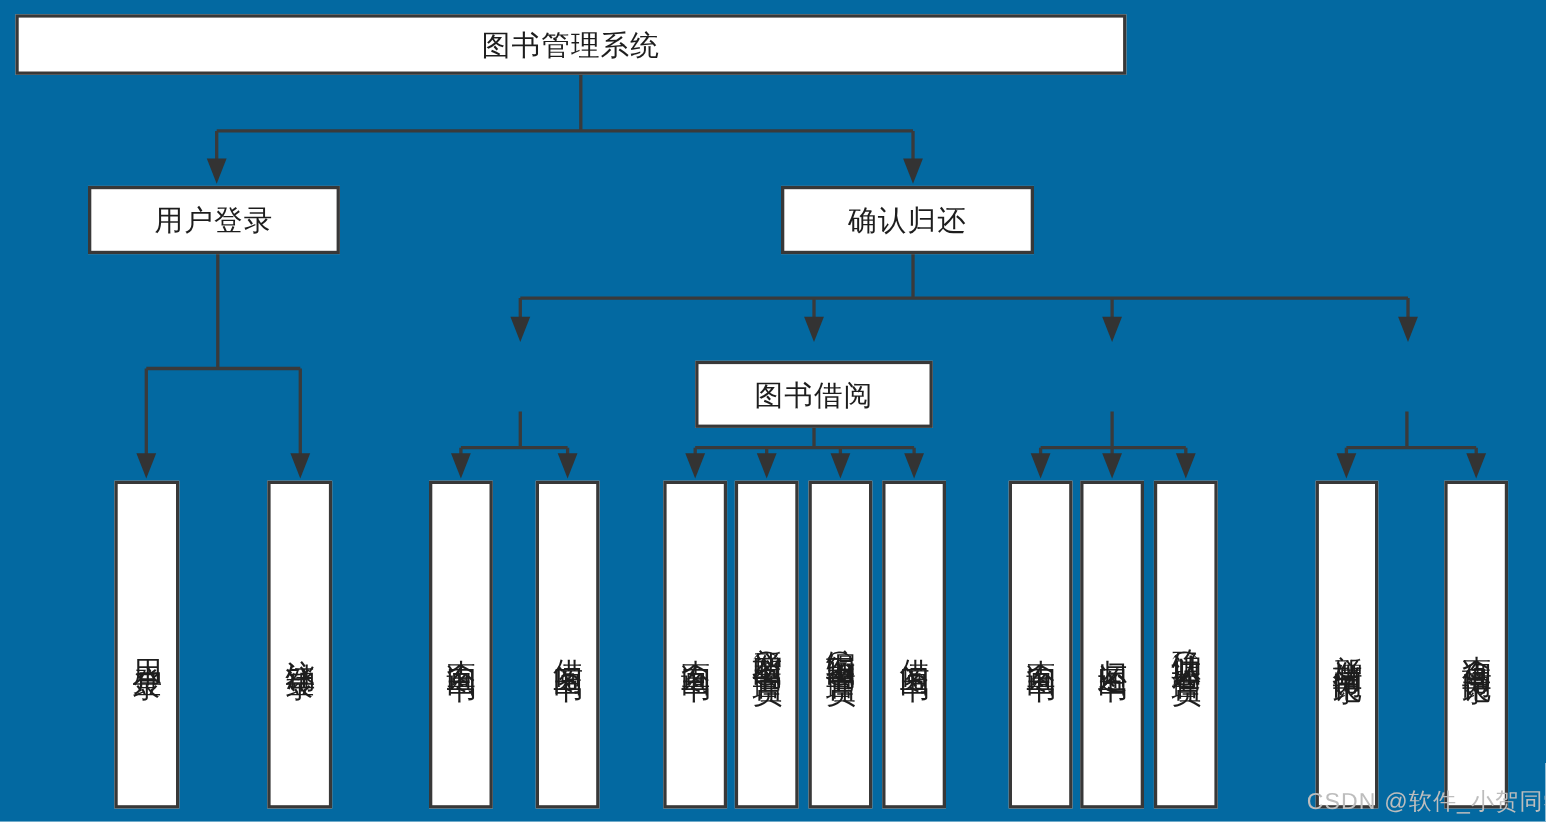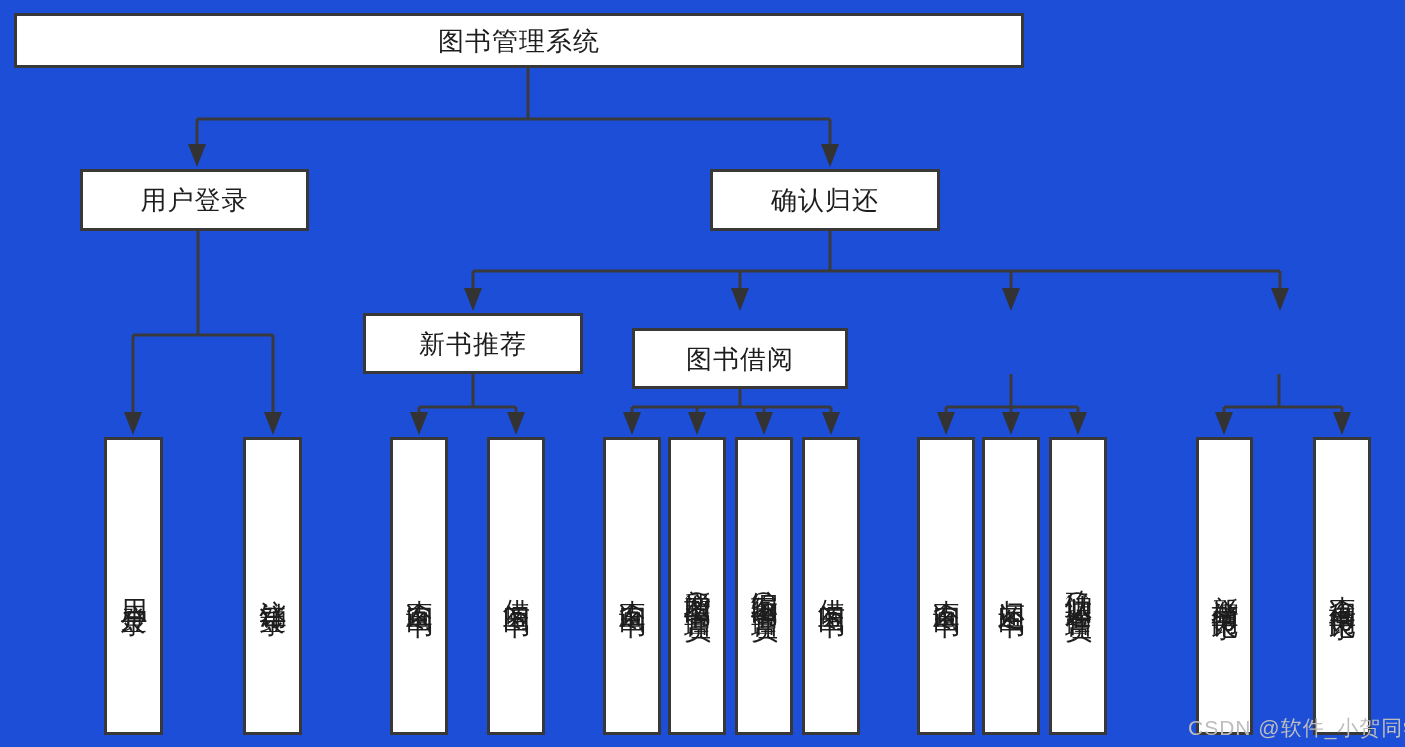--- a/index.html
+++ b/index.html
@@ -1,20 +1,20 @@
 <!DOCTYPE html>
 <html><head>
 <meta charset="utf-8">
 <style>
   html, body { margin: 0; padding: 0; background: #ffffff; }
   #stage {
     position: relative;
     width: 1405px;
     height: 747px;
-    background: #1d4ed8;
+    background: #0369a1;
     font-family: "Liberation Sans", "DejaVu Sans", sans-serif;
     overflow: hidden;
   }
   #connectors {
     position: absolute;
     left: 0; top: 0;
     width: 1405px; height: 747px;
     z-index: 1;
   }
   .node {
@@ -130,23 +130,20 @@
     <span>图书管理系统</span>
   </div>
 
   <div class="node h n-userlogin">
     <span>用户登录</span>
   </div>
   <div class="node h n-bookmgmt">
     <span>确认归还</span>
   </div>
 
-  <div class="node h n-newbook">
-    <span>新书推荐</span>
-  </div>
   <div class="node h n-bookborrow">
     <span>图书借阅</span>
   </div>
 
   <div class="node v leaf n-l1">
     <span>用户登录</span>
   </div>
   <div class="node v leaf n-l2">
     <span>注销登录</span>
   </div>

